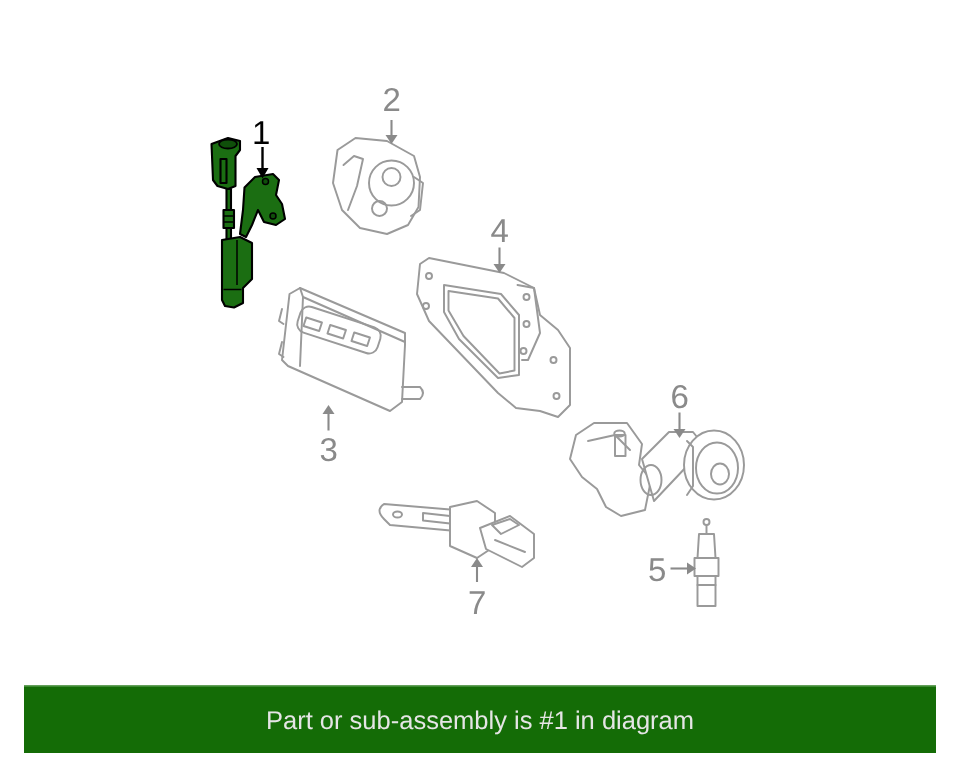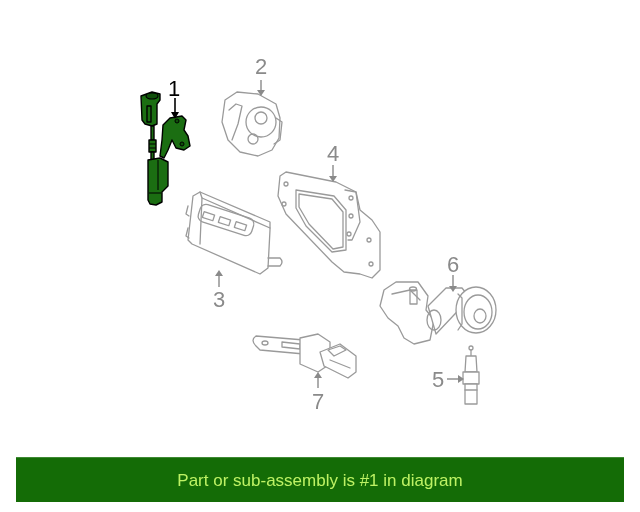--- a/index.html
+++ b/index.html
@@ -2,21 +2,21 @@
 <html><head>
 <meta charset="utf-8">
 <style>
   html, body { margin:0; padding:0; background:#ffffff; }
   body { width:640px; height:512px; position:relative; overflow:hidden; font-family:"Liberation Sans", sans-serif; }
   #diagram { position:absolute; left:0; top:0; width:640px; height:450px; }
   .callout { position:absolute; font-family:"Liberation Sans", sans-serif; font-size:22px; color:#8a8a8a; line-height:1; }
   .callout.active { color:#000000; }
   #banner { position:absolute; left:16px; top:457px; width:608px; height:45px; background:#146c06; border-top:1px solid #3f8a33;
     display:flex; flex-direction:column; align-items:center; justify-content:center; box-sizing:border-box; }
-  #banner span { font-family:"Liberation Sans", sans-serif; font-size:17px; color:#bef264; line-height:19px; white-space:nowrap; }
+  #banner span { font-family:"Liberation Sans", sans-serif; font-size:17px; color:#e5e5e5; line-height:19px; white-space:nowrap; }
   .ln { fill:none; stroke:#9a9a9a; stroke-width:1.3; stroke-linejoin:round; stroke-linecap:round; }
   .fillw { fill:#ffffff; stroke:#9a9a9a; stroke-width:1.3; stroke-linejoin:round; }
   .gp { fill:#1b6e12; stroke:#000; stroke-width:1.4; stroke-linejoin:round; }
   .gpd { fill:#0f4f0a; stroke:#000; stroke-width:1.2; }
   .arr { stroke:#8a8a8a; stroke-width:1.4; fill:none; }
   .arrh { fill:#8a8a8a; }
   .arrk { stroke:#000; stroke-width:1.6; fill:none; }
   .arrkh { fill:#000; }
 </style>
 </head>

